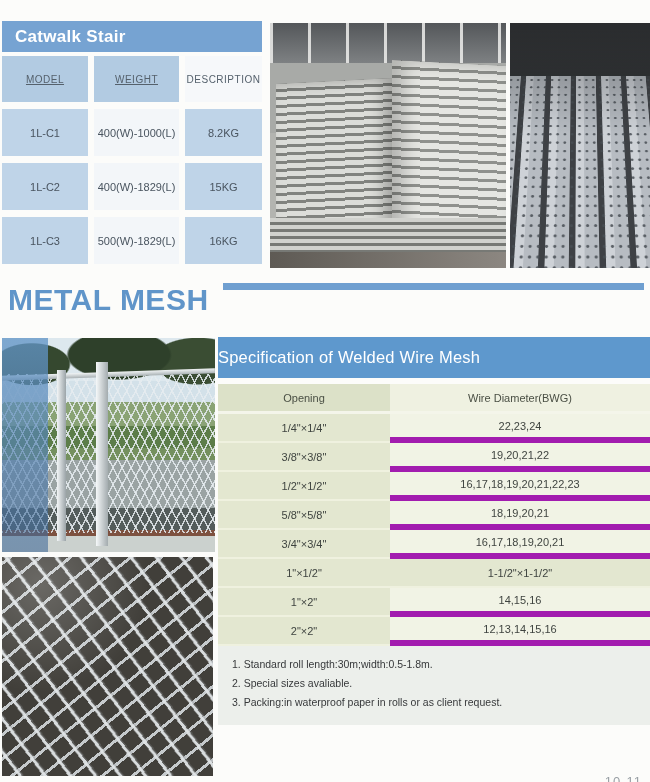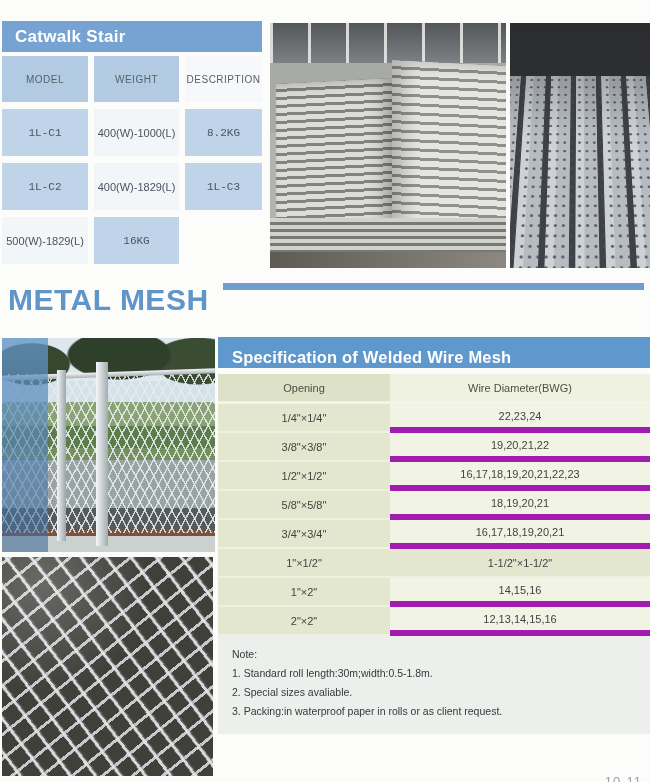--- a/index.html
+++ b/index.html
@@ -17,22 +17,22 @@
     height:31px; background:#76a3d2; color:#ffffff; font-size:17px;
     font-weight:bold; line-height:31px; padding-left:13px; letter-spacing:.3px;
   }
   .ct-grid {
     margin-top:4px; display:grid;
     grid-template-columns:86px 85px 77px;
     grid-template-rows:46px 47px 47px 47px;
     column-gap:6px; row-gap:7px;
   }
   .ct-cell { display:flex; align-items:center; justify-content:center; text-align:center; }
-  .c-blue  { background:#bfd4e8;font-family:Liberation Mono, monospace; }
-  .c-bluehead { background:#b2cbe2; }
+  .c-blue  { background:#bfd4e8; }
+  .c-bluehead { background:#b2cbe2;text-decoration:underline; }
   .c-light { background:#f3f6f9; }
   .c-lighthead { background:#f6f8fa; }
   .ct-head { font-size:10px; letter-spacing:.5px; color:#55616c; }
   .ct-data { font-size:11px; color:#49545f; }
 
   
   .photo { position:absolute; overflow:hidden; background:#b3b4b0; }
   .photo > div { position:absolute; }
 
   #photo-stacks { left:270px; top:23px; width:236px; height:245px; }
@@ -94,22 +94,22 @@
   .pm-light { inset:0; background:radial-gradient(circle at 18% 12%, rgba(255,255,255,.22), rgba(0,0,0,0) 42%); }
 
   
   #section-heading { left:8px; top:283px; width:638px; display:flex; align-items:flex-start; }
   #section-heading h1 { font-size:30px; font-weight:bold; color:#6095c9; letter-spacing:.5px; }
   .head-rule { flex:1; height:7px; background:#6f9fd0; margin-left:14px; margin-right:2px; }
 
   
   #spec-panel { left:218px; top:337px; width:432px; }
   .sp-title {
-    height:31px; background:#5e98cd; color:#ffffff; font-weight:bold;
-    font-size:16.5px; line-height:41px; padding-left:14px; letter-spacing:.2px;
+    height:41px; background:#5e98cd; color:#ffffff; font-weight:normal;
+    font-size:16.5px; line-height:41px; letter-spacing:.2px;
   }
   .sp-gap { height:6px; }
   .sp-grid { display:grid; grid-template-columns:172px 260px; }
   .sp-cell { display:flex; align-items:center; justify-content:center; text-align:center; }
   .sp-h { height:30px; font-size:11px; color:#4a4f44; border-bottom:3px solid #f4f5ea; }
   .sp-hl { background:#dce1c8; }
   .sp-hr { background:#eff1e1; }
   .sp-r { height:29px; font-size:11px; color:#3e433f; }
   .sp-rl { background:#e3e7d0; border-bottom:2px solid #eff1df; }
   .sp-rr { background:#f1f3e5; border-bottom:6px solid #a21caf; }
@@ -130,20 +130,21 @@
       <div class="ct-cell c-bluehead ct-head">MODEL</div>
       <div class="ct-cell c-bluehead ct-head">WEIGHT</div>
       <div class="ct-cell c-lighthead ct-head">DESCRIPTION</div>
 
       <div class="ct-cell c-blue ct-data">1L-C1</div>
       <div class="ct-cell c-light ct-data">400(W)-1000(L)</div>
       <div class="ct-cell c-blue ct-data">8.2KG</div>
 
       <div class="ct-cell c-blue ct-data">1L-C2</div>
       <div class="ct-cell c-light ct-data">400(W)-1829(L)</div>
+      <div class="ct-cell c-blue ct-data">15KG</div>
 
       <div class="ct-cell c-blue ct-data">1L-C3</div>
       <div class="ct-cell c-light ct-data">500(W)-1829(L)</div>
       <div class="ct-cell c-blue ct-data">16KG</div>
     </div>
   </div>
 
   <div id="photo-stacks" class="photo">
     <div class="p1-ceiling"></div>
     <div class="p1-back"></div>
@@ -206,21 +207,20 @@
 
       <div class="sp-cell sp-r sp-rl">1-1/2"×1-1/2"</div>
 
       <div class="sp-cell sp-r sp-rl">1"×2"</div>
       <div class="sp-cell sp-r sp-rr">14,15,16</div>
 
       <div class="sp-cell sp-r sp-rl">2"×2"</div>
       <div class="sp-cell sp-r sp-rr">12,13,14,15,16</div>
     </div>
     <div class="sp-note">
-      <div>Note:</div>
       <div>1. Standard roll length:30m;width:0.5-1.8m.</div>
       <div>2. Special sizes avaliable.</div>
       <div>3. Packing:in waterproof paper in rolls or as client request.</div>
     </div>
   </div>
 
   <div id="page-number" class="abs">10-11</div>
 
 </div>
 

